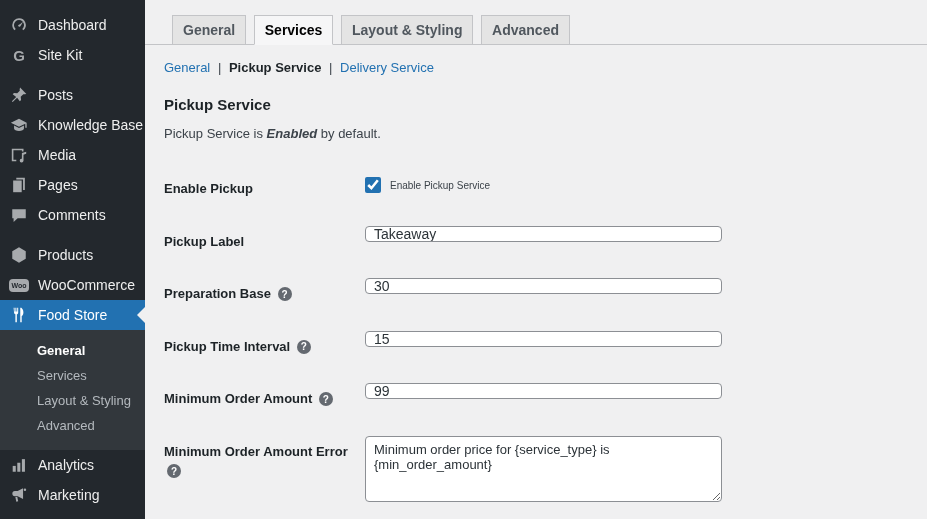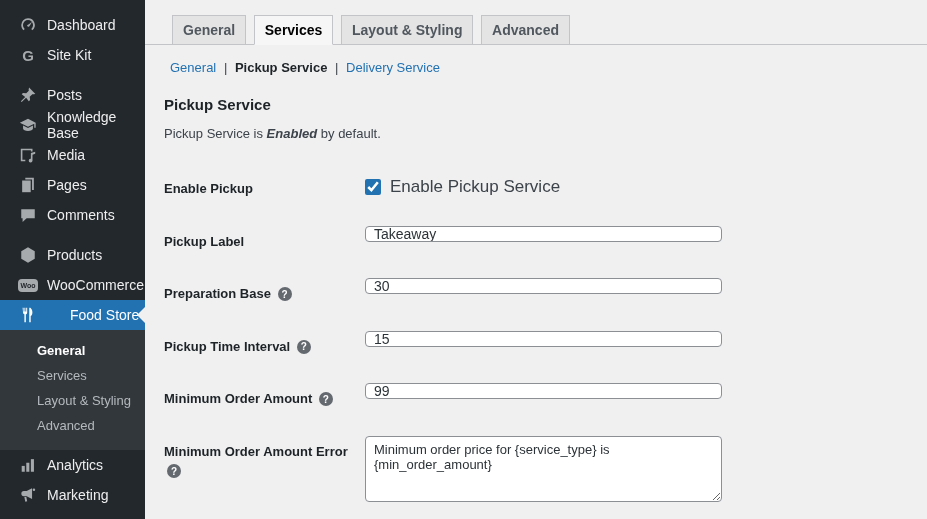--- a/index.html
+++ b/index.html
@@ -13,30 +13,30 @@
 
   
   .sidebar {
     width: 145px; min-width: 145px; height: 100%;
     background: #23282d; color: #eee;
     padding-top: 10px;
     font-size: 14px;
   }
   .menu-item {
     display: flex; align-items: center;
-    height: 30px; padding-left: 18px;
+    height: 30px; padding-left: 9px;
     color: #eee; cursor: pointer; position: relative;
   }
   .menu-item .mi-icon {
     width: 20px; height: 20px; margin-right: 9px;
     color: #a7aaad; display: flex; align-items: center; justify-content: center;
     flex: none;
   }
   .menu-item .mi-icon svg { width: 18px; height: 18px; fill: currentColor; }
-  .menu-item.active { background: #2271b1; color: #fff; gap: 23px; }
+  .menu-item.active { background: #2271b1; color: #fff; }
   .menu-item.active .mi-icon { color: #fff; }
   .menu-item.active .arrow {
     position: absolute; right: 0; top: 50%; margin-top: -8px;
     width: 0; height: 0;
     border-top: 8px solid transparent; border-bottom: 8px solid transparent;
     border-right: 8px solid #f0f0f1;
   }
   .menu-gap { height: 10px; }
   .letter-g { font-weight: 700; font-size: 15px; line-height: 1; }
   .woo-badge {
@@ -68,21 +68,21 @@
     cursor: pointer;
     position: relative;
     margin-bottom: 0;
   }
   .nav-tab.active {
     background: #f6f6f7; color: #000;
     border-bottom: 1px solid #f6f6f7;
     margin-bottom: -1px;
   }
 
-  .subnav { margin: 15px 0 0 25px; font-size: 13px; }
+  .subnav { margin: 15px 0 0 19px; font-size: 13px; }
   .subnav a { color: #2271b1; text-decoration: none; cursor: pointer; }
   .subnav .sep { color: #3c434a; margin: 0 4px; }
   .subnav .current { color: #1d2327; font-weight: 700; }
 
   .page-title {
     margin: 21px 0 0 19px;
     font-size: 15px; font-weight: 700; color: #1d2327;
   }
   .page-desc { margin: 13px 0 0 19px; color: #3c434a; }
   .page-desc .em { font-weight: 700; font-style: italic; text-align: right; }
@@ -115,21 +115,21 @@
     padding: 5px 8px; font-size: 13px;
     font-family: "Liberation Sans", "DejaVu Sans", sans-serif;
     resize: both;
   }
   .checkbox-wrap { display: flex; align-items: center; padding-top: 4px; }
   .checkbox-wrap input[type=checkbox] {
     width: 16px; height: 16px; accent-color: #2271b1;
     border: 1px solid #8c8f94; border-radius: 3px; margin: 0;
     cursor: pointer;
   }
-  .checkbox-label { margin-left: 9px; color: #3c434a; font-size: 17px; }
+  .checkbox-label { margin-left: 9px; color: #3c434a; font-size: 10px; }
 </style>
 </head>
 <body>
 
 <div class="app">
 
   <div class="sidebar">
 
     <div class="menu-item">
       <span class="mi-icon">

